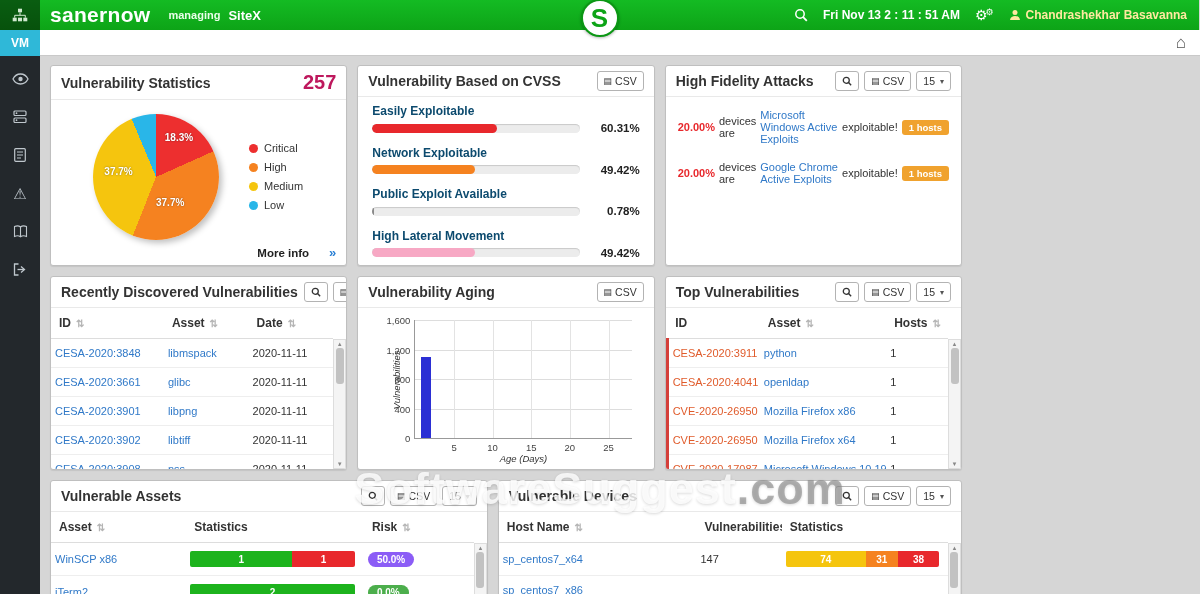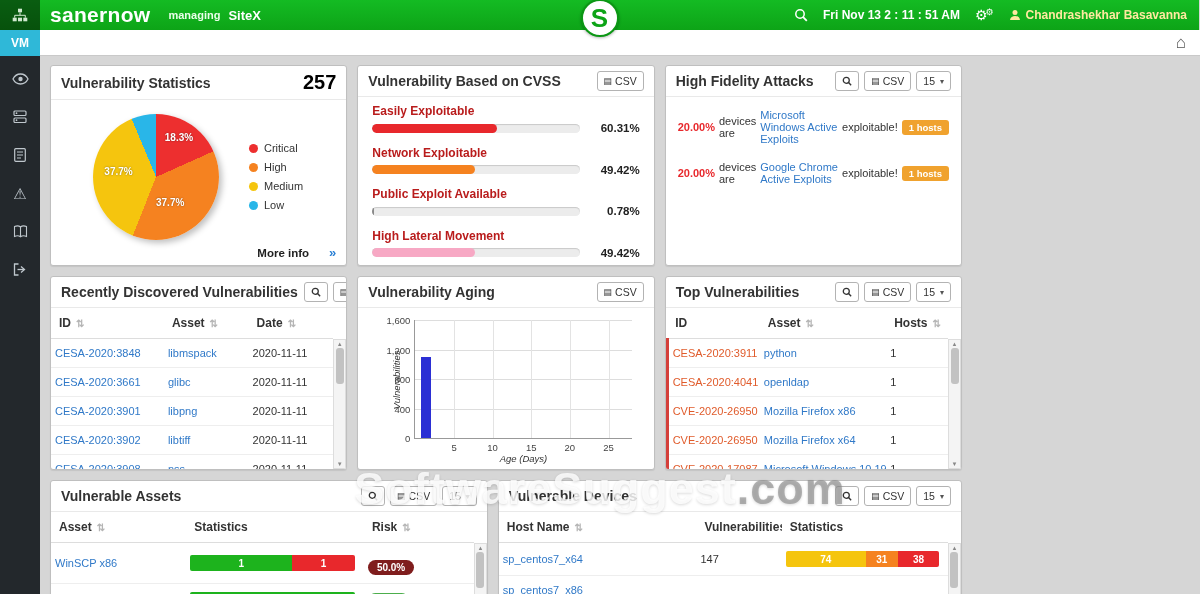--- a/index.html
+++ b/index.html
@@ -44,36 +44,36 @@
 
   .panel { background:#fff; border:1px solid #bfbfbf; border-radius:3px; display:flex; flex-direction:column;
            overflow:hidden; height:100%; box-shadow:0 1px 1px rgba(0,0,0,.08); }
   .phead { display:flex; align-items:center; gap:6px; padding:5px 10px; border-bottom:1px solid #e9e9e9; min-height:30px; flex:0 0 auto; }
   .ptitle { font-size:14px; font-weight:bold; color:#333; white-space:nowrap; }
   .pctrl { margin-left:auto; display:flex; gap:5px; align-items:center; }
   .btn { display:inline-flex; align-items:center; gap:3px; border:1px solid #b3b3b3; background:#fff;
          border-radius:3px; padding:0 6px; height:20px; font-size:10.5px; color:#333; cursor:pointer;
          font-family:inherit; }
   .csv-ic { font-size:9px; } .caret { font-size:8px; color:#555; margin-left:2px; }
-  .total-red { margin-left:auto; color:#000000; font-size:20px; font-weight:bold; }
+  .total-red { margin-left:auto; color:#be185d; font-size:20px; font-weight:bold; }
 
   
   .stats-body { flex:1; display:flex; align-items:center; gap:30px; padding:4px 10px 16px 42px; position:relative; }
   .pie { width:126px; height:126px; border-radius:50%; position:relative; box-shadow:3px 3px 6px rgba(0,0,0,.25); flex:0 0 126px; }
   .pie-label { position:absolute; font-size:10px; font-weight:bold; color:#fff; text-shadow:0 0 2px rgba(0,0,0,.45); }
   .legend { display:flex; flex-direction:column; gap:7px; }
   .legend-item { display:flex; align-items:center; gap:6px; font-size:11px; color:#333; }
   .dot { width:9px; height:9px; border-radius:50%; flex:0 0 9px; }
   .more-info { position:absolute; right:10px; bottom:5px; font-size:11.5px; font-weight:bold; color:#222;
                display:flex; align-items:center; gap:20px; cursor:pointer; }
   .more-arrow { color:#2a7fd4; font-size:13px; font-weight:bold; }
 
   
   .cvss-body { flex:1; padding:7px 14px 6px; display:flex; flex-direction:column; justify-content:space-between; }
-  .cvss-label { font-size:12px; font-weight:bold; color:#b91c1c; margin-bottom:4px; }
+  .cvss-label { font-size:12px; font-weight:bold; color:#0c4a6e; margin-bottom:4px; }
   .cvss-barline { display:flex; align-items:center; gap:8px; }
   .cvss-track { flex:1; height:9px; background:#ececec; border-radius:5px; overflow:hidden;
                 box-shadow:inset 0 1px 1px rgba(0,0,0,.15); }
   .cvss-fill { height:100%; border-radius:5px; }
   .cvss-pct { width:52px; text-align:right; font-size:11.5px; font-weight:bold; color:#222; }
 
   
   .hf-body { flex:1; padding:12px 12px; display:flex; flex-direction:column; gap:16px; }
   .hf-row { display:flex; align-items:center; gap:4px; font-size:11px; color:#333; }
   .hf-pct { color:#e8282c; font-weight:bold; }
@@ -554,21 +554,21 @@
             </thead>
           <tbody>
             <tr>
               <td><a class="link">WinSCP x86</a></td>
               <td>
                   <div class="stack">
                 <span class="seg" style="width: 62%; background: rgb(29, 179, 29);">1</span>
                 <span class="seg" style="width: 38%; background: rgb(232, 40, 44);">1</span>
               </div>
                 </td>
-              <td><span class="pill" style="background: #7f1d1d; margin-top: 9px;">50.0%</span></td>
+              <td><span class="pill" style="background: #8b5cf6;">50.0%</span></td>
             </tr>
             <tr>
               <td><a class="link">iTerm2</a></td>
               <td>
                   <div class="stack">
                 <span class="seg" style="width: 100%; background: rgb(29, 179, 29);">2</span>
               </div>
                 </td>
               <td><span class="pill" style="background: rgb(76, 174, 76);">0.0%</span></td>
             </tr>

